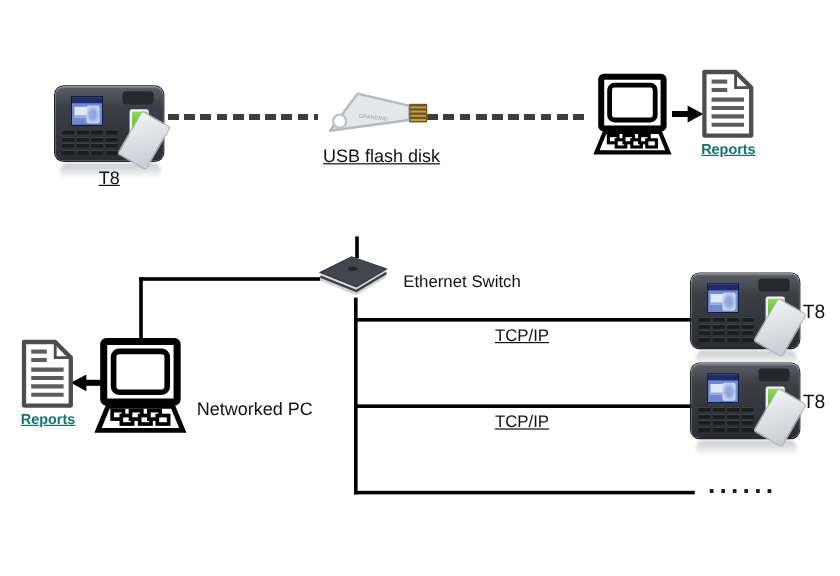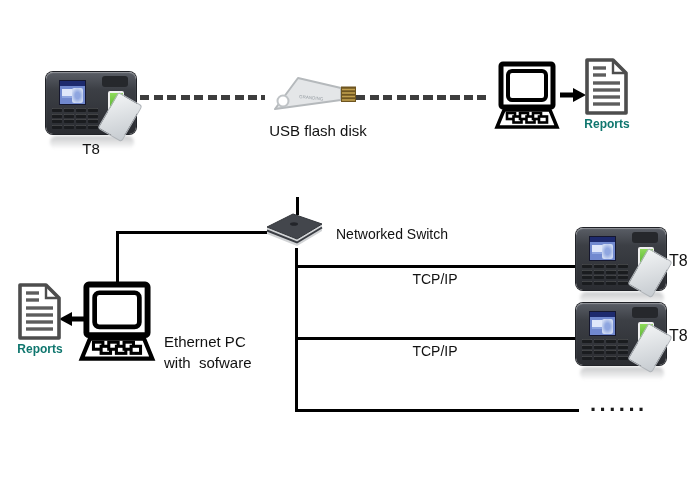--- a/index.html
+++ b/index.html
@@ -1,21 +1,21 @@
 <!DOCTYPE html>
 <html><head>
 <meta charset="utf-8">
 <style>
   * { margin:0; padding:0; box-sizing:border-box; }
   html,body { width:700px; height:480px; }
   body { font-family:"Liberation Sans", sans-serif; background:#ffffff; }
   #diagram { position:relative; width:700px; height:480px; background:#ffffff; overflow:hidden; }
 
   .label { position:absolute; color:#111; font-size:15px; }
-  .center { text-align:center; }
+  .center { text-align:center;text-decoration:underline; }
   .bold-sm { font-weight:bold; font-size:12px; color:#0f766e; }
 
   .hline, .vline { position:absolute; background:#000; }
   .dash { position:absolute; height:4.5px;
           background:repeating-linear-gradient(90deg,#3d3d3d 0 9px, transparent 9px 13.5px); }
 
   
   .t8 { position:absolute; width:90px; height:62px; }
   .t8-body { position:absolute; left:0; top:0; width:90px; height:62px;
     background:linear-gradient(180deg,#5a5e66 0%, #3c3f45 28%, #2a2c31 100%);
@@ -155,36 +155,35 @@
   <div class="hline" style="left:116px; top:231px; width:151px; height:3px;"></div>
   <div class="vline" style="left:116px; top:231px; width:3px; height:53px;"></div>
 
   <div class="vline" style="left:296px; top:197px; width:3px; height:18px;"></div>
   <svg style="left:258px; top:211px;" width="76" height="44" viewBox="0 0 76 44">
     <polygon points="9,16 9,23 39,35 64,20 64,13 39,28" fill="#d2d4d6"></polygon>
     <path d="M9 19.5 L39 31.5 L64 16.5" fill="none" stroke="#3b3e44" stroke-width="2"></path>
     <polygon points="9,16 35,3 64,13 39,28" fill="#43464c" stroke="#33363b" stroke-width="1"></polygon>
     <ellipse cx="36" cy="13" rx="4" ry="1.8" fill="#23252a"></ellipse>
   </svg>
-  <div class="label" style="left:336px; top:226px; font-size:14px;">Networked Switch</div>
+  <div class="label" style="left:336px; top:226px; font-size:14px;">Ethernet Switch</div>
 
   <div class="vline" style="left:295px; top:248px; width:3px; height:164px;"></div>
   <div class="hline" style="left:295px; top:265px; width:284px; height:3px;"></div>
   <div class="label center" style="left:380px; top:271px; width:110px; font-size:14px;">TCP/IP</div>
   <div class="hline" style="left:295px; top:337px; width:284px; height:3px;"></div>
   <div class="label center" style="left:380px; top:343px; width:110px; font-size:14px;">TCP/IP</div>
   <div class="hline" style="left:295px; top:409px; width:284px; height:3px;"></div>
   <div class="label" style="left:590px; top:391px; font-size:22px; font-weight:bold; letter-spacing:3.5px; color:#1a1a1a;">......</div>
 
   <svg style="left:78px; top:281px;" width="78" height="80" viewBox="0 0 66 68">
     <use href="#computer-icon-def"></use>
   </svg>
   <div class="label" style="left:164px; top:331px; line-height:21px;">
-    <div>Ethernet PC</div>
-    <div style="white-space:pre;">with  sofware</div>
+    <div>Networked PC</div>
   </div>
 
   <svg style="left:58px; top:311px;" width="28" height="16" viewBox="0 0 26 16">
     <use href="#arrow-right-def" transform="translate(26,0) scale(-1,1)"></use>
   </svg>
 
   <svg style="left:17px; top:283px;" width="45" height="57" viewBox="0 0 45 57">
     <use href="#doc-icon-def"></use>
   </svg>
   <div class="label center bold-sm" style="left:10px; top:342px; width:60px;">Reports</div>

